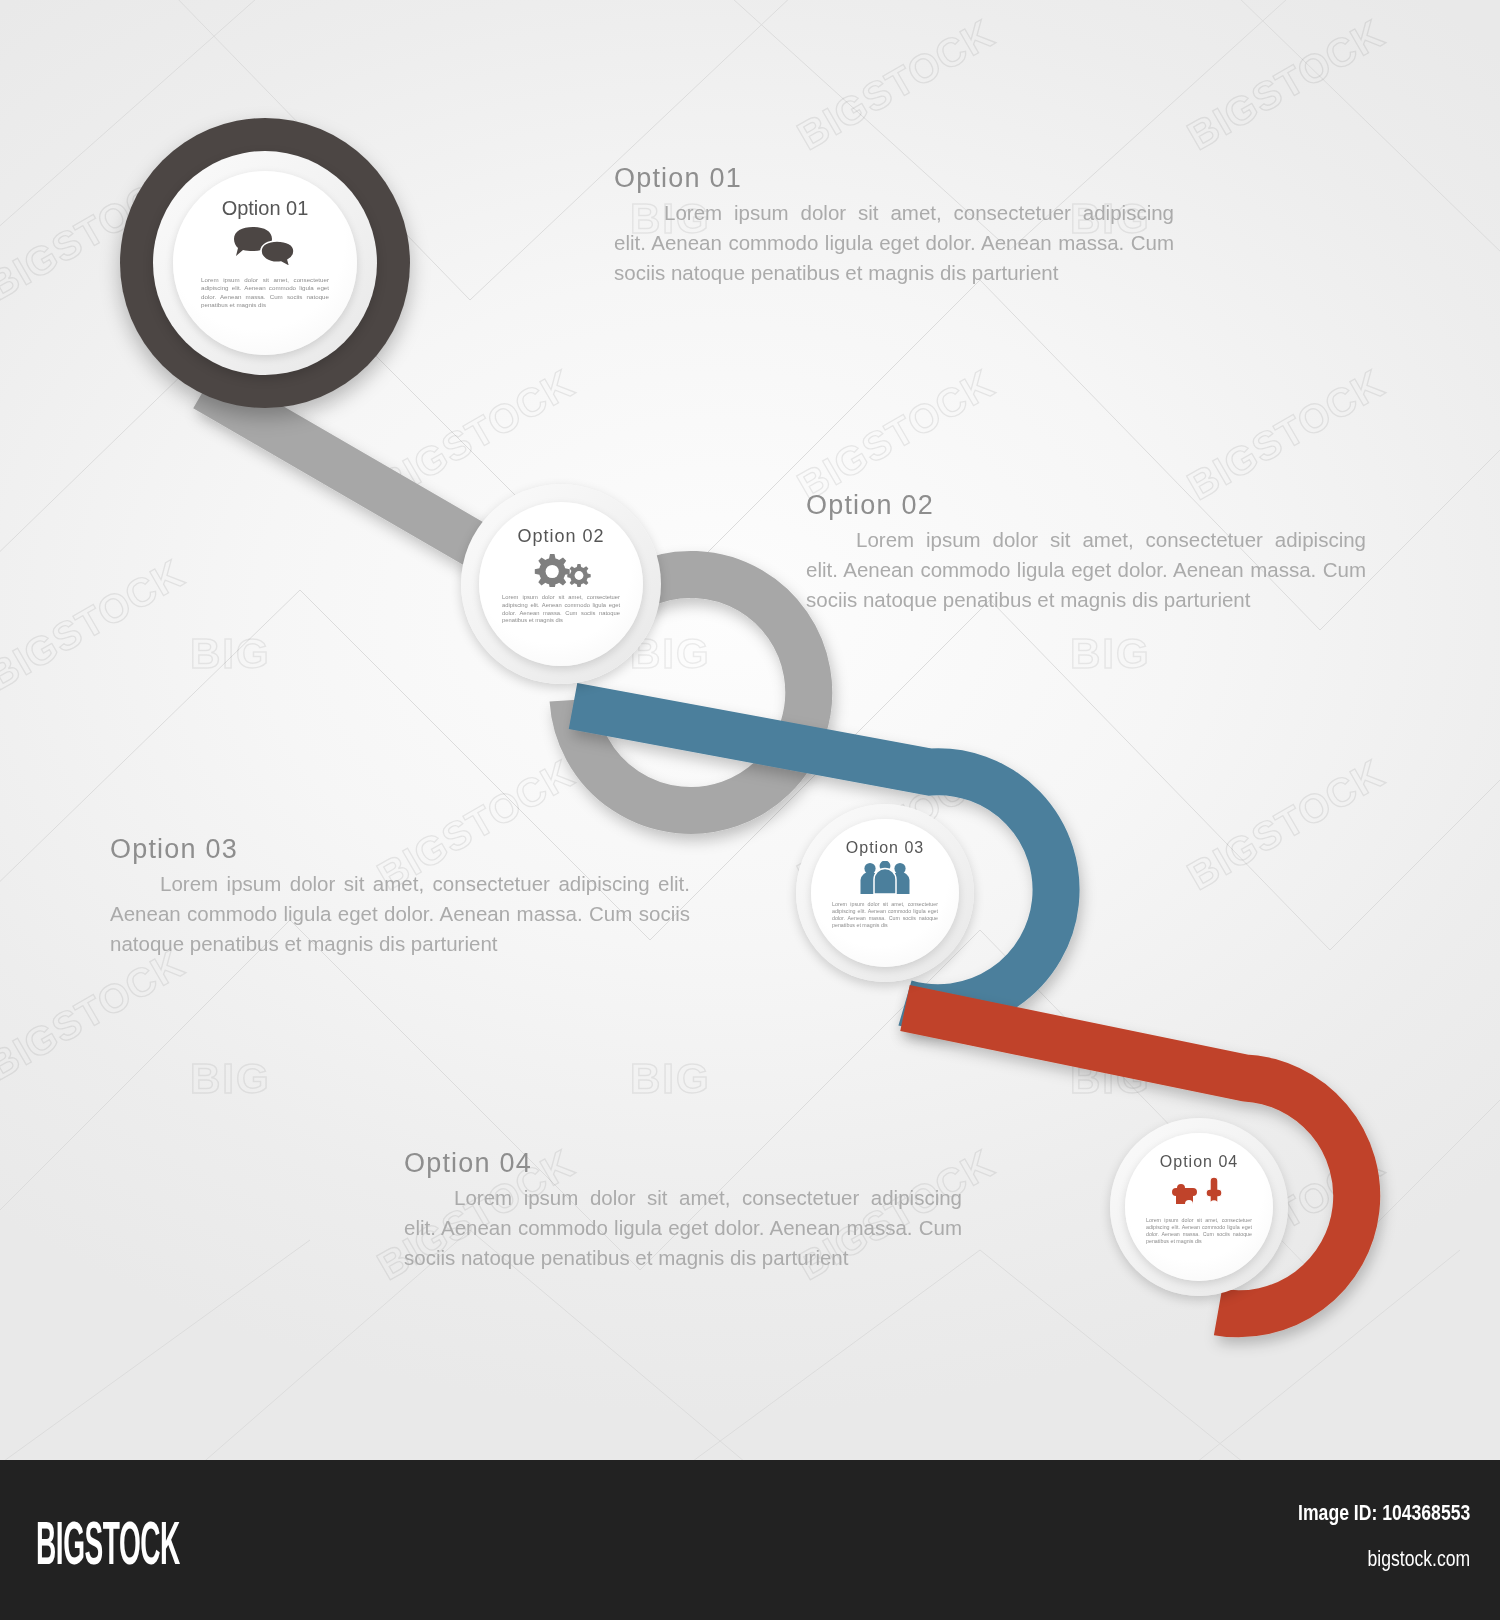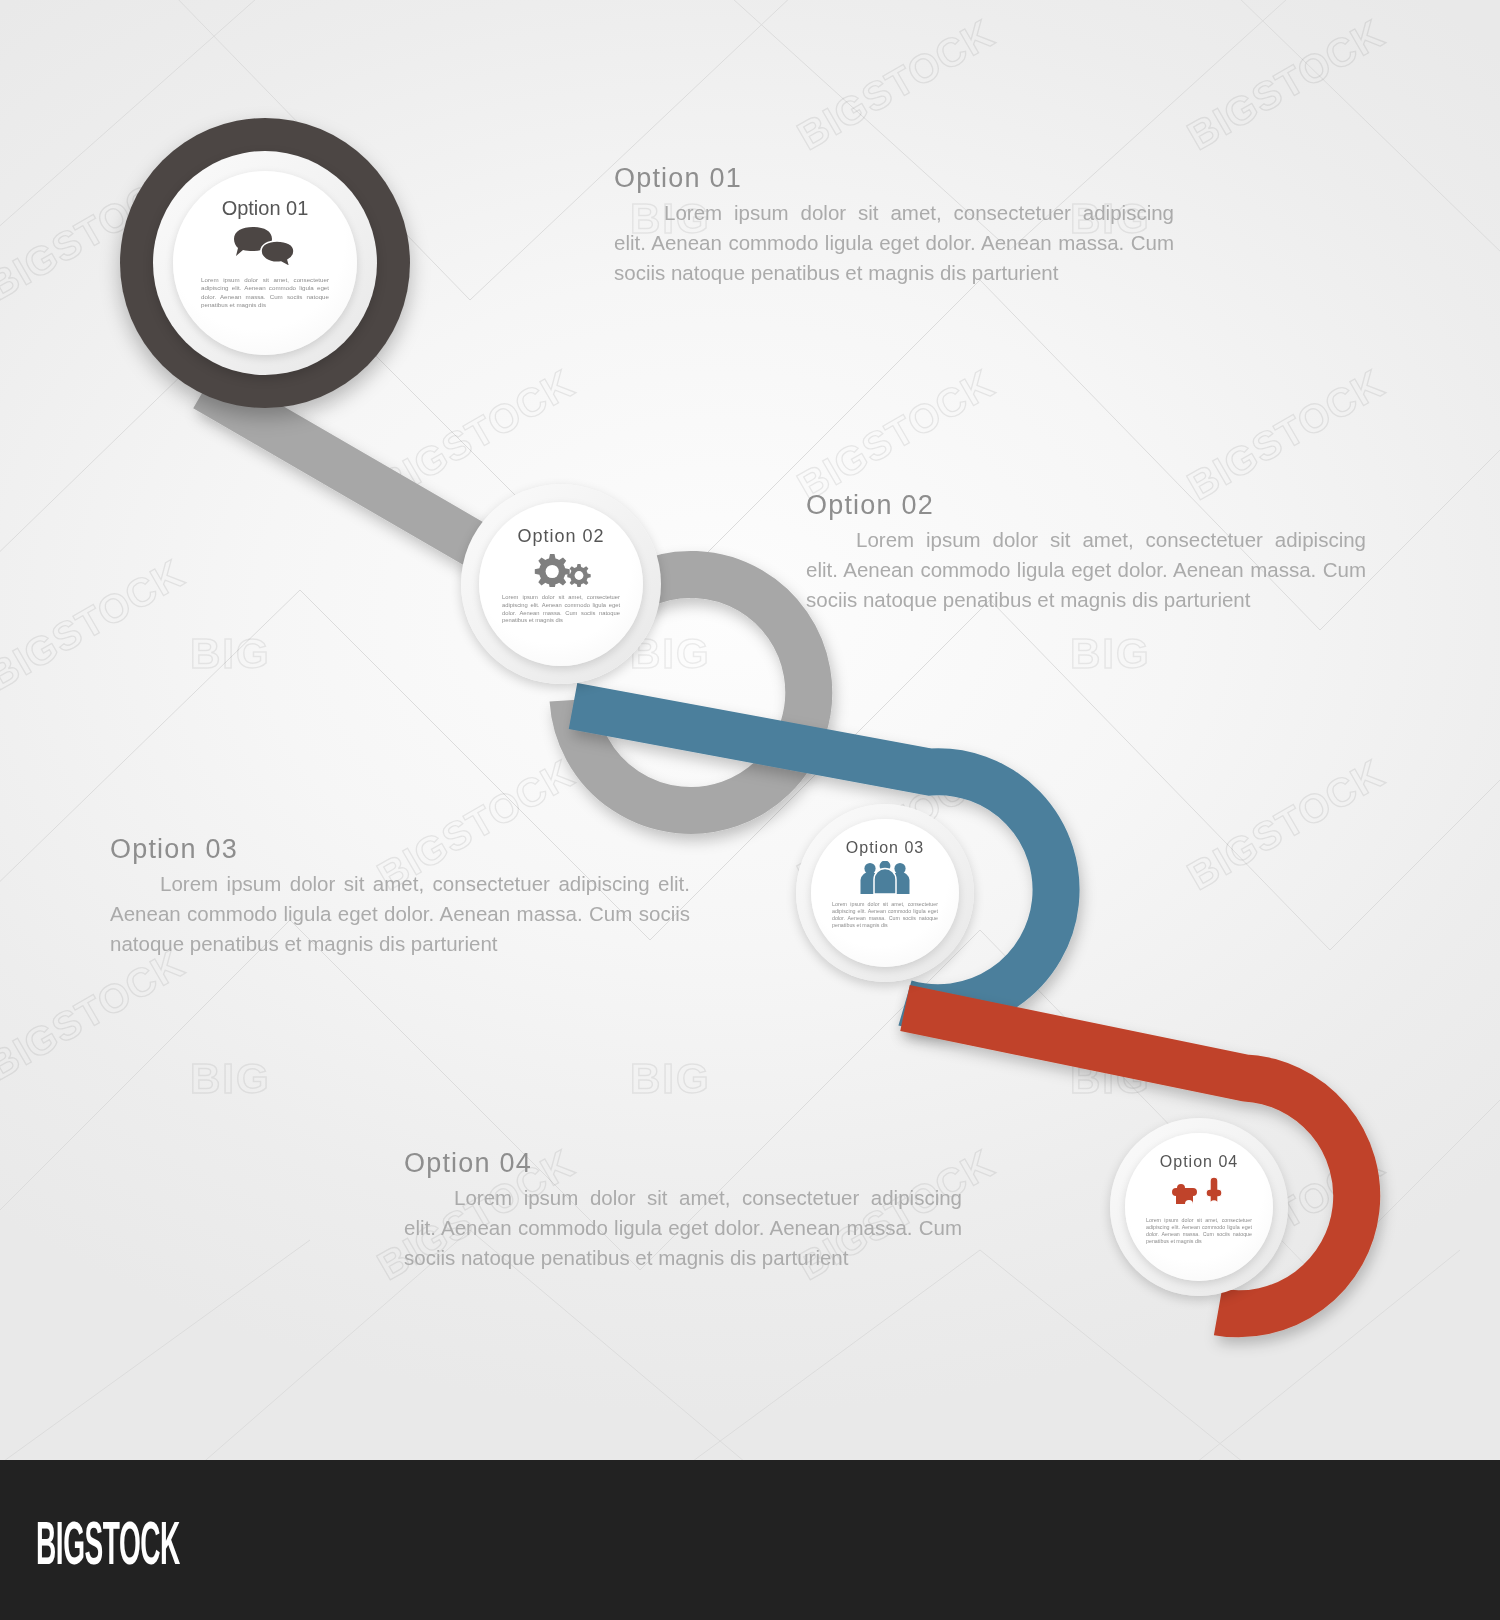--- a/index.html
+++ b/index.html
@@ -298,13 +298,17 @@
 
   <div class="block" style="left:404px; top:1148px; width:558px;">
     <div class="block-title">Option 04</div>
     <div class="block-body">Lorem ipsum dolor sit amet, consectetuer adipiscing elit. Aenean commodo ligula eget dolor. Aenean massa. Cum sociis natoque penatibus et magnis dis parturient</div>
   </div>
 
 </div>
 
 <div id="footer">
   <div id="footer-logo">BIGSTOCK</div>
+  <div id="footer-meta">
+    <span id="footer-id">Image ID: 104368553</span>
+    <span id="footer-site">bigstock.com</span>
+  </div>
 </div>
 
 </body></html>

